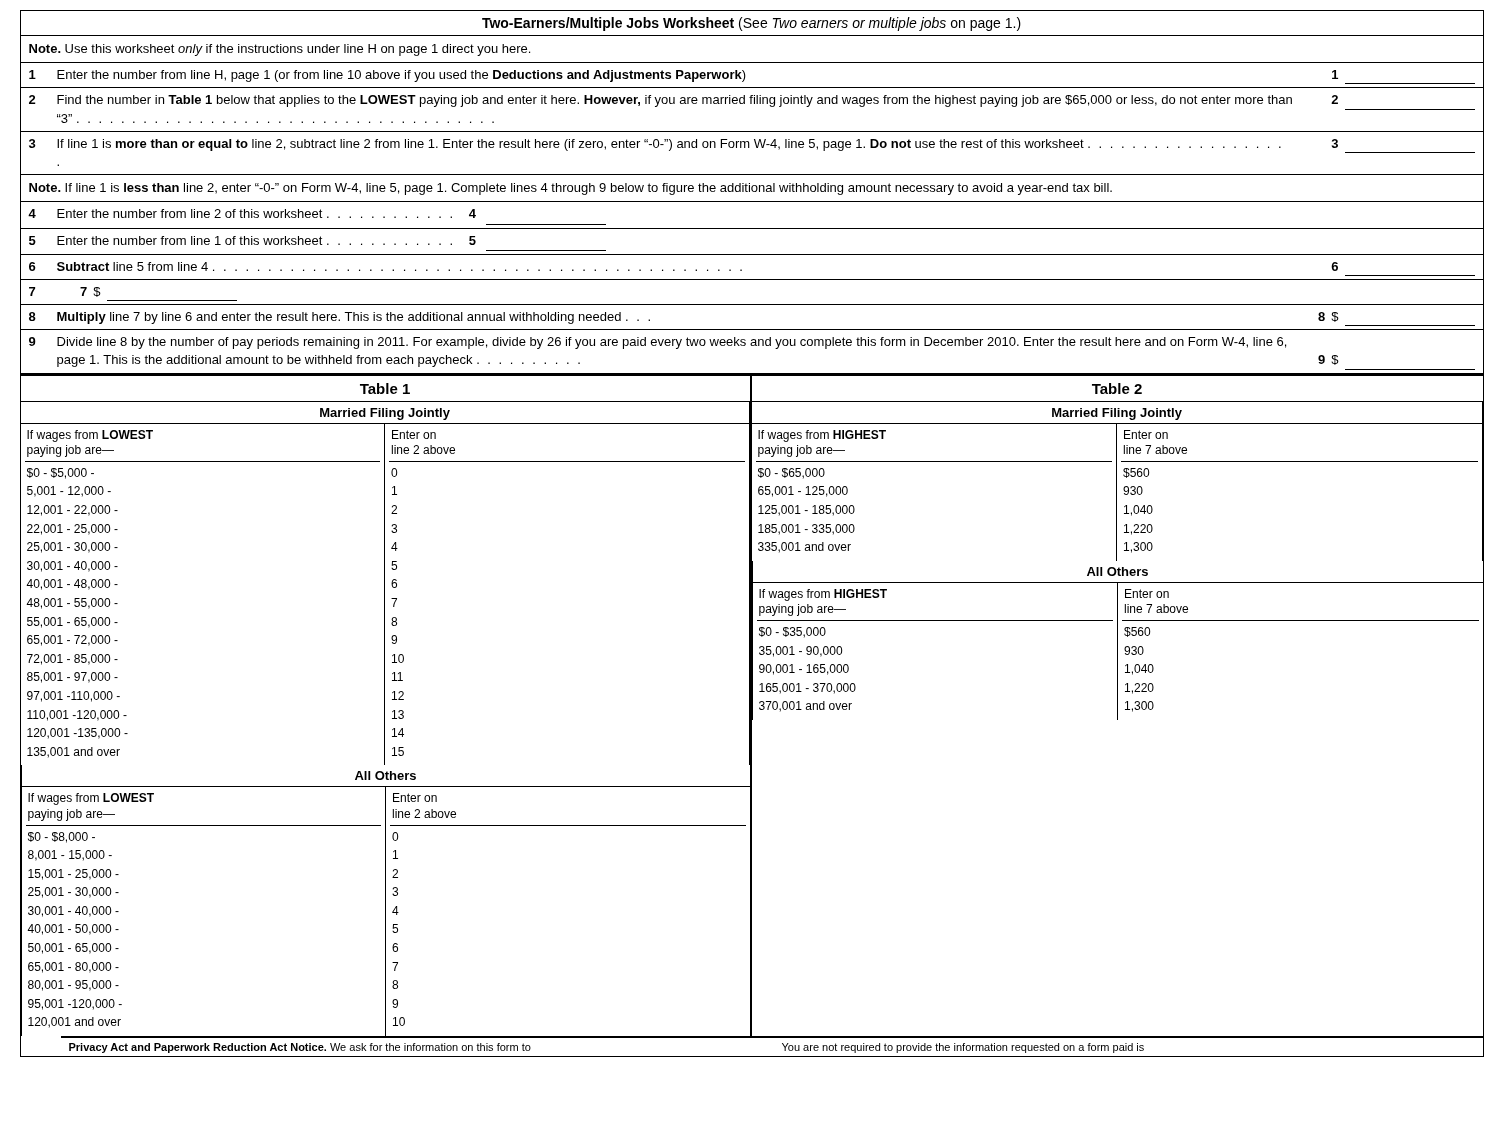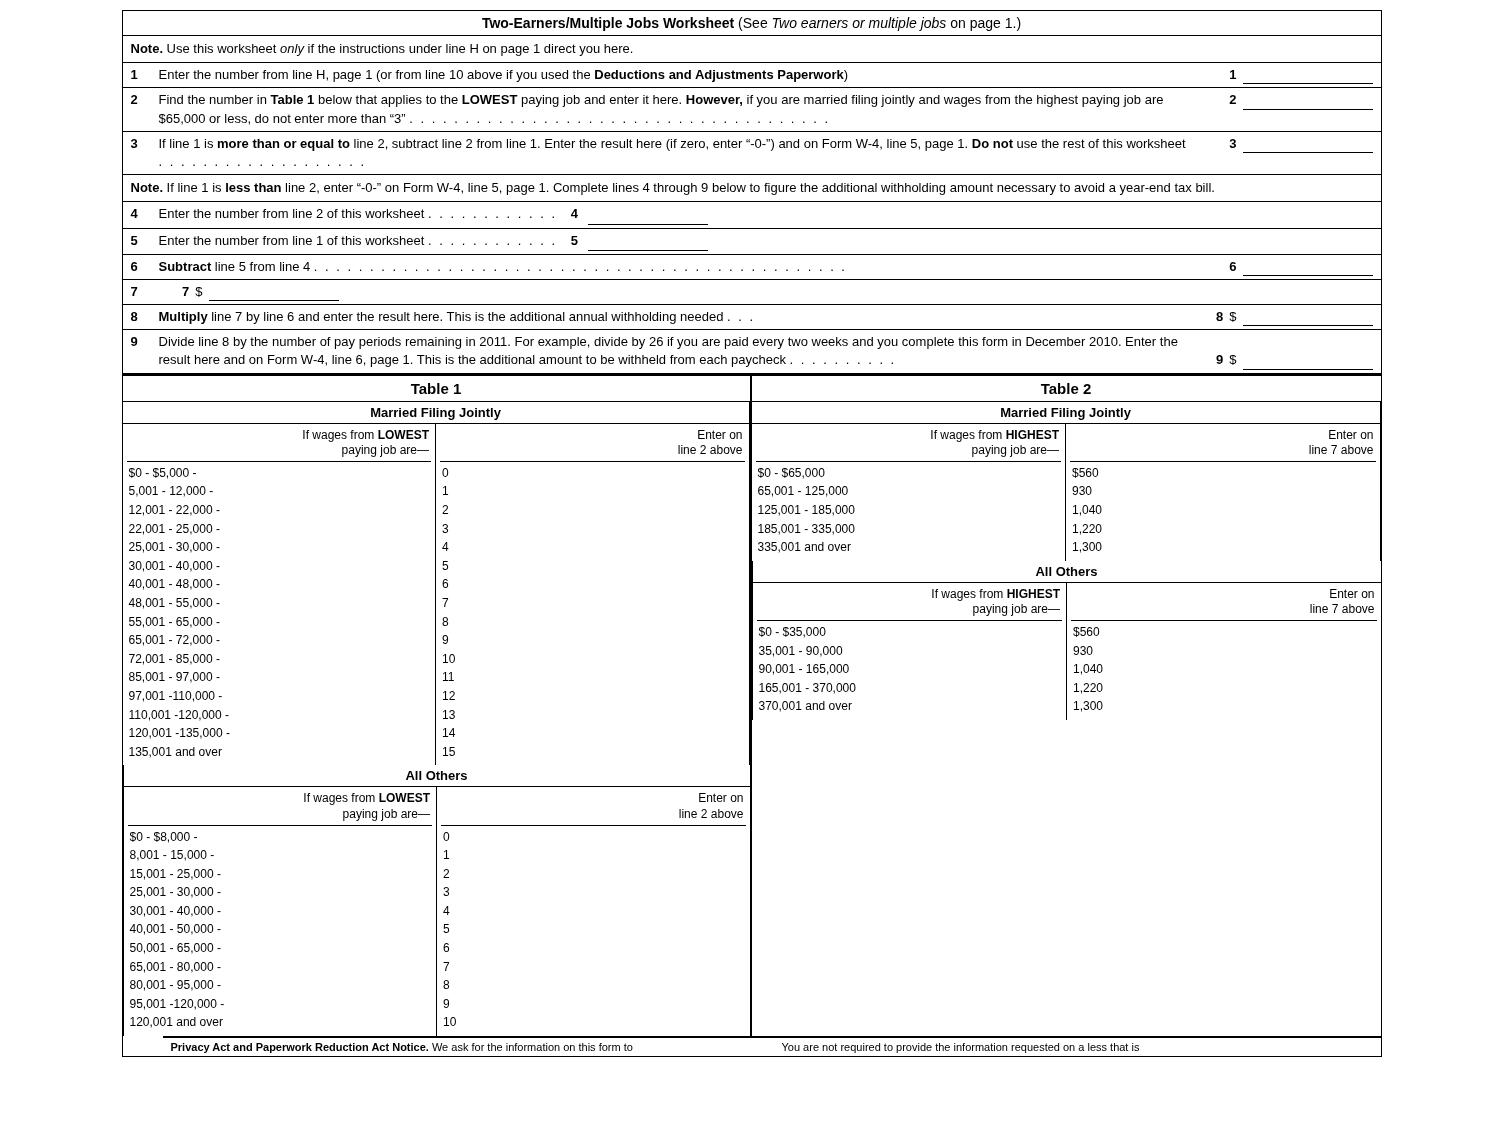--- a/index.html
+++ b/index.html
@@ -4,21 +4,21 @@
   <style>
     * { box-sizing: border-box; margin: 0; padding: 0; }
     body {
       font-family: Arial, sans-serif;
       font-size: 13px;
       background: #fff;
       color: #000;
       width: 1503px;
     }
     .page {
-      width: 1260px;
+      width: 1464px;
       margin: 10px auto;
       border: 1px solid #000;
     }
     .title-row {
       text-align: center;
       padding: 4px 8px;
       border-bottom: 1px solid #000;
       font-size: 14px;
     }
     .title-row span.bold { font-weight: bold; }
@@ -116,21 +116,21 @@
       display: flex;
       width: 100%;
     }
     .col {
       flex: 1;
       border-right: 1px solid #000;
       padding: 2px 4px;
     }
     .col:last-child { border-right: none; }
     .col-header {
-      text-align: right;
+      text-align: left;
       font-size: 12px;
       padding: 2px 2px;
       border-bottom: 1px solid #000;
       line-height: 1.3;
     }
     .col-data {
       text-align: left;
       font-size: 12px;
       line-height: 1.55;
       padding: 2px 2px;
@@ -353,17 +353,17 @@
 
     </div>
   </div>
 
   <div class="footer-row">
     <div class="footer-left">
       <span class="bold">Privacy Act and Paperwork Reduction Act Notice.</span>
       <span> We ask for the information on this form to</span>
     </div>
     <div class="footer-right">
-      <span>You are not required to provide the information requested on a less that is</span>
+      <span>You are not required to provide the information requested on a form paid is</span>
     </div>
   </div>
 
 </div>
 
 </body></html>

